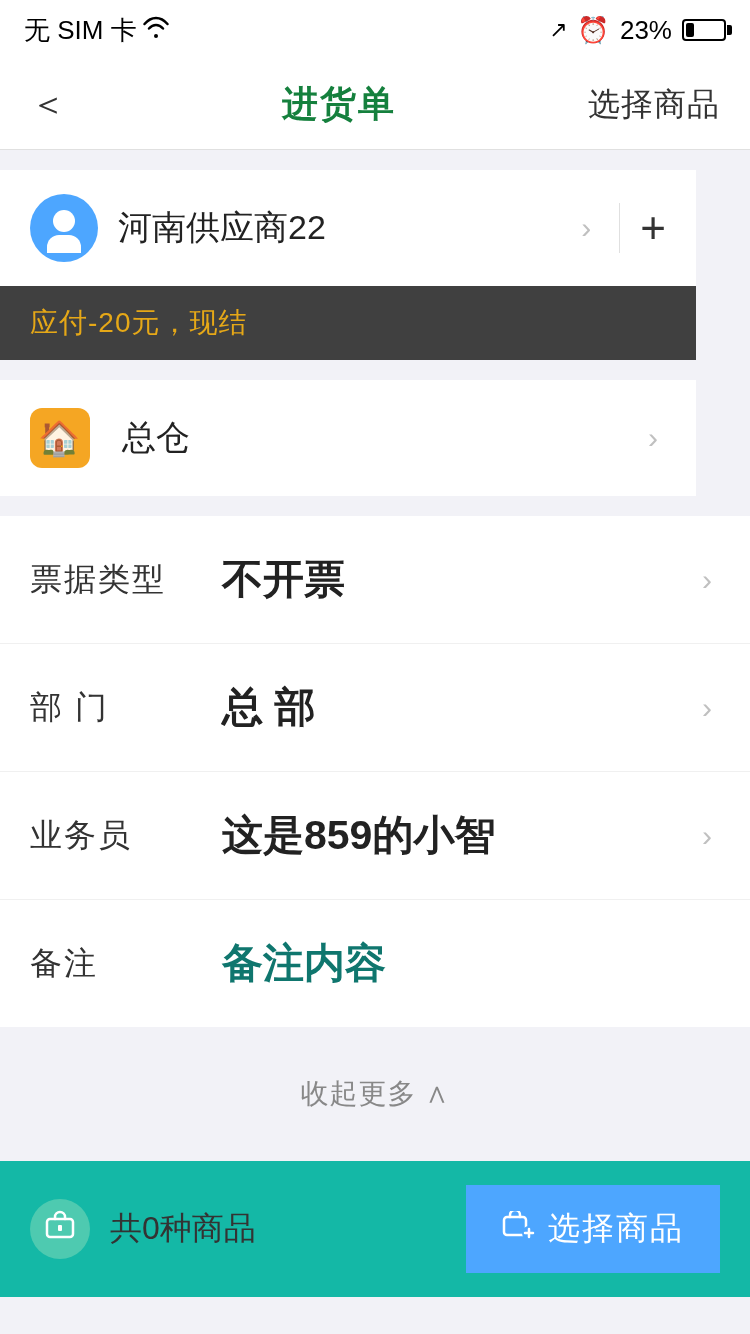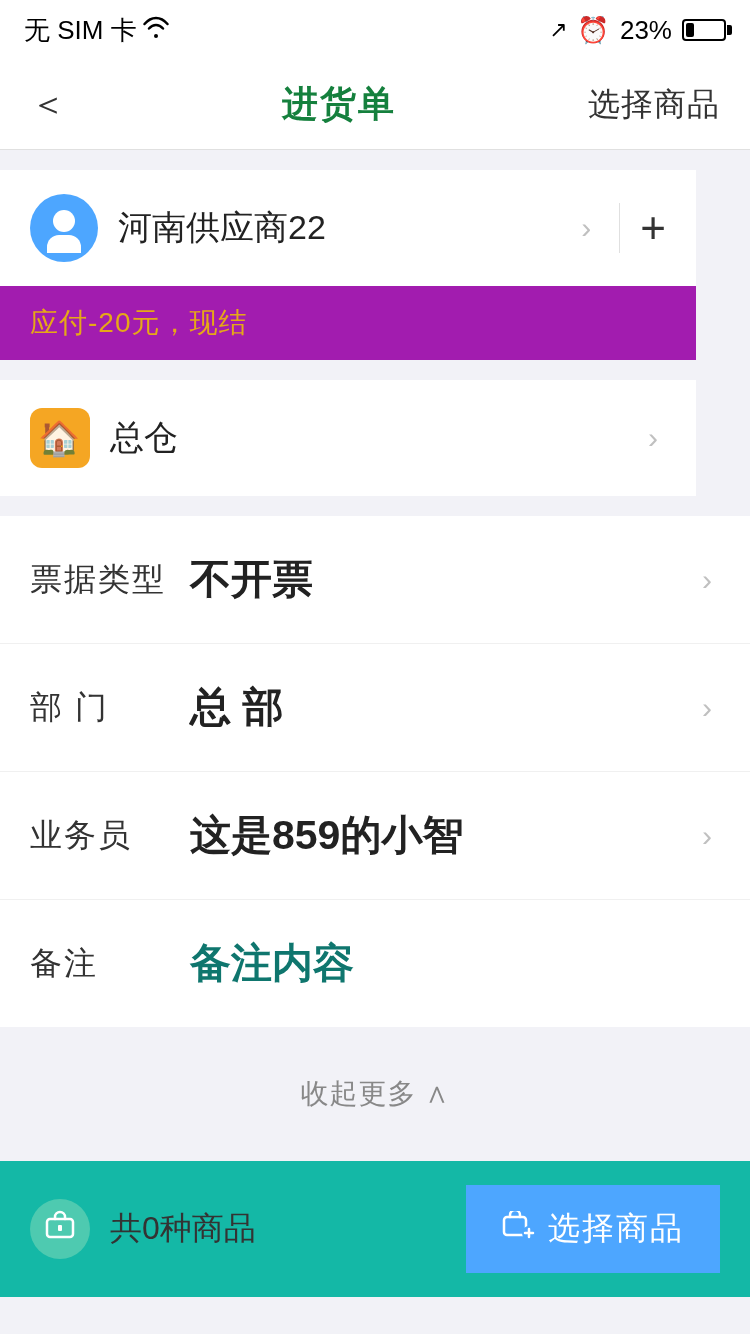--- a/index.html
+++ b/index.html
@@ -165,21 +165,21 @@
     }
     .add-btn {
       font-size: 44px;
       color: #333;
       font-weight: 300;
       cursor: pointer;
     }
 
     
     .warning-banner {
-      background: #a21caf;
+      background: #404040;
       padding: 18px 30px;
       font-size: 28px;
       color: #e6a817;
       letter-spacing: 1px;
     }
 
     
     .warehouse-row {
       display: flex;
       align-items: center;
@@ -196,34 +196,35 @@
       flex-shrink: 0;
     }
     .house-shape {
       font-size: 34px;
       color: #fff;
     }
     .warehouse-name {
       flex: 1;
       font-size: 34px;
       color: #222;
-      margin-left: 20px;
+      margin-left: 32px;
     }
 
     
     .form-section {
       background: #fff;
       margin-top: 20px;
     }
     .form-row {
       display: flex;
       align-items: center;
       padding: 36px 30px;
       border-bottom: 1px solid #f0f0f0;
       min-height: 100px;
+      gap: 32px;
     }
     .form-row:last-child {
       border-bottom: none;
     }
     .form-label {
       font-size: 32px;
       color: #333;
       width: 140px;
       flex-shrink: 0;
       letter-spacing: 2px;

